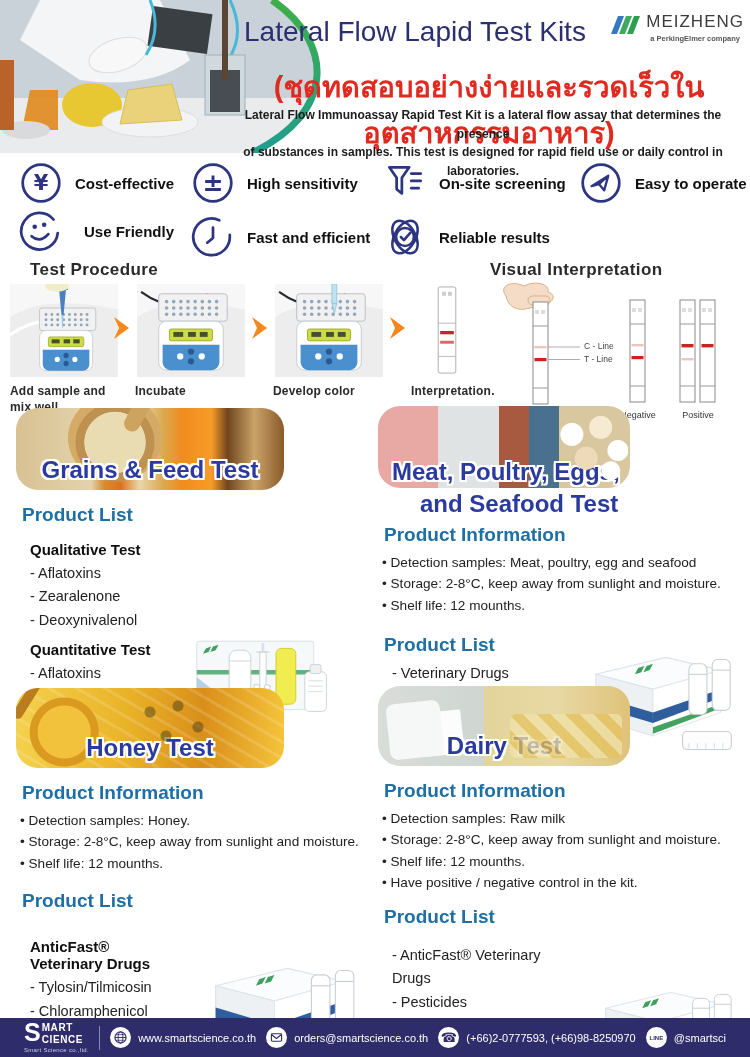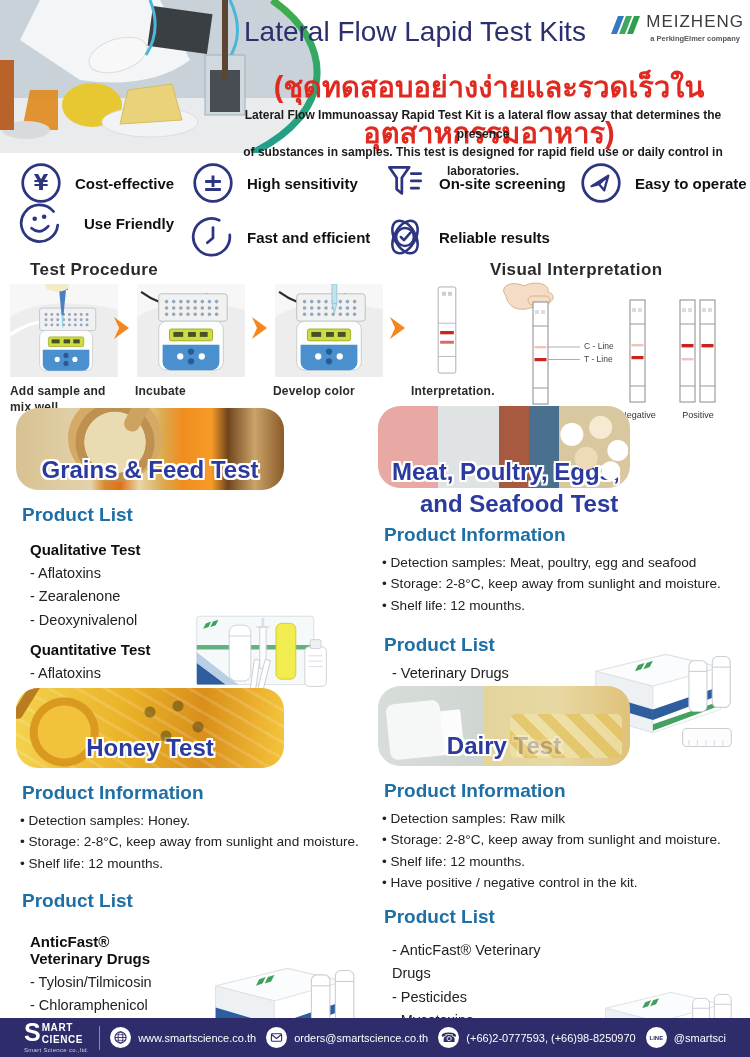--- a/index.html
+++ b/index.html
@@ -78,21 +78,21 @@
     background:#f6f7f7;border-radius:8px;transform:rotate(-6deg);box-shadow:26px 6px 0 -6px #fcfcfc;}
   .banner-dairy::after{content:"";position:absolute;right:8px;top:28px;width:112px;height:44px;
     background:repeating-linear-gradient(45deg,#f0e2a8 0 10px,#e4c35e 10px 20px);opacity:.75;border-radius:6px;}
 
   .h-blue{margin:14px 0 6px 6px;font-size:19px;font-weight:bold;color:#1e6fa5;}
   .subhead{font-size:15px;font-weight:bold;color:#0f0f0f;margin:9px 0 4px 0;}
   .plain-list{list-style:none;margin:0;padding:0;font-size:14.5px;color:#222;line-height:1.62;}
   .bullet-list{list-style:none;margin:0 0 0 4px;padding:0;font-size:13.6px;color:#222;line-height:1.58;}
   .bullet-list li::before{content:"• ";}
   .indent{margin-left:14px;}
-  .row{display:flex;justify-content:space-between;align-items:center;}
+  .row{display:flex;justify-content:space-between;align-items:flex-end;}
   .kit{flex:none;}
 
   
   footer{position:absolute;left:0;bottom:0;width:750px;height:39px;background:#2e2c6a;
     display:flex;align-items:center;justify-content:space-between;padding:0 24px;box-sizing:border-box;}
   .flogo{display:flex;flex-direction:column;color:#fff;line-height:1;}
   .slogo{display:flex;align-items:flex-start;}
   .slogo .s{font-size:25px;font-weight:bold;line-height:0.85;}
   .slogo .cols{display:flex;flex-direction:column;font-size:10px;font-weight:bold;letter-spacing:0.6px;line-height:1.15;margin-left:1px;}
   .slogo-sub{font-size:6px;color:#cfd0e8;margin-top:2px;letter-spacing:0.3px;}
@@ -260,21 +260,21 @@
     </svg>
     <span class="f-label">On-site screening</span>
   </div>
   <div class="feature" style="left:578px;top:160px;">
     <svg width="46" height="46" viewBox="0 0 44 44">
       <circle cx="22" cy="22" r="17.5" stroke="#2d3580" stroke-width="2.6" fill="none"></circle>
       <path d="M13,25 L29,15 L25,29 L20,23 Z M20,23 L29,15" stroke="#2d3580" stroke-width="2.2" fill="none" stroke-linejoin="round"></path>
     </svg>
     <span class="f-label">Easy to operate</span>
   </div>
-  <div class="feature" style="left:18px;top:200px;gap:20px;">
+  <div class="feature" style="left:18px;top:208px;gap:20px;">
     <svg width="46" height="46" viewBox="0 0 44 44">
       <path d="M34,11 A17.5,17.5 0 1 0 38,24" stroke="#2d3580" stroke-width="2.6" fill="none" stroke-linecap="round"></path>
       <circle cx="16" cy="18" r="2.2" fill="#2d3580"></circle>
         <circle cx="25" cy="16" r="2.2" fill="#2d3580"></circle>
       <path d="M13,27 Q21,34 29,25" stroke="#2d3580" stroke-width="2.6" fill="none" stroke-linecap="round"></path>
     </svg>
     <span class="f-label">Use Friendly</span>
   </div>
   <div class="feature" style="left:190px;top:214px;">
     <svg width="46" height="46" viewBox="0 0 44 44">

